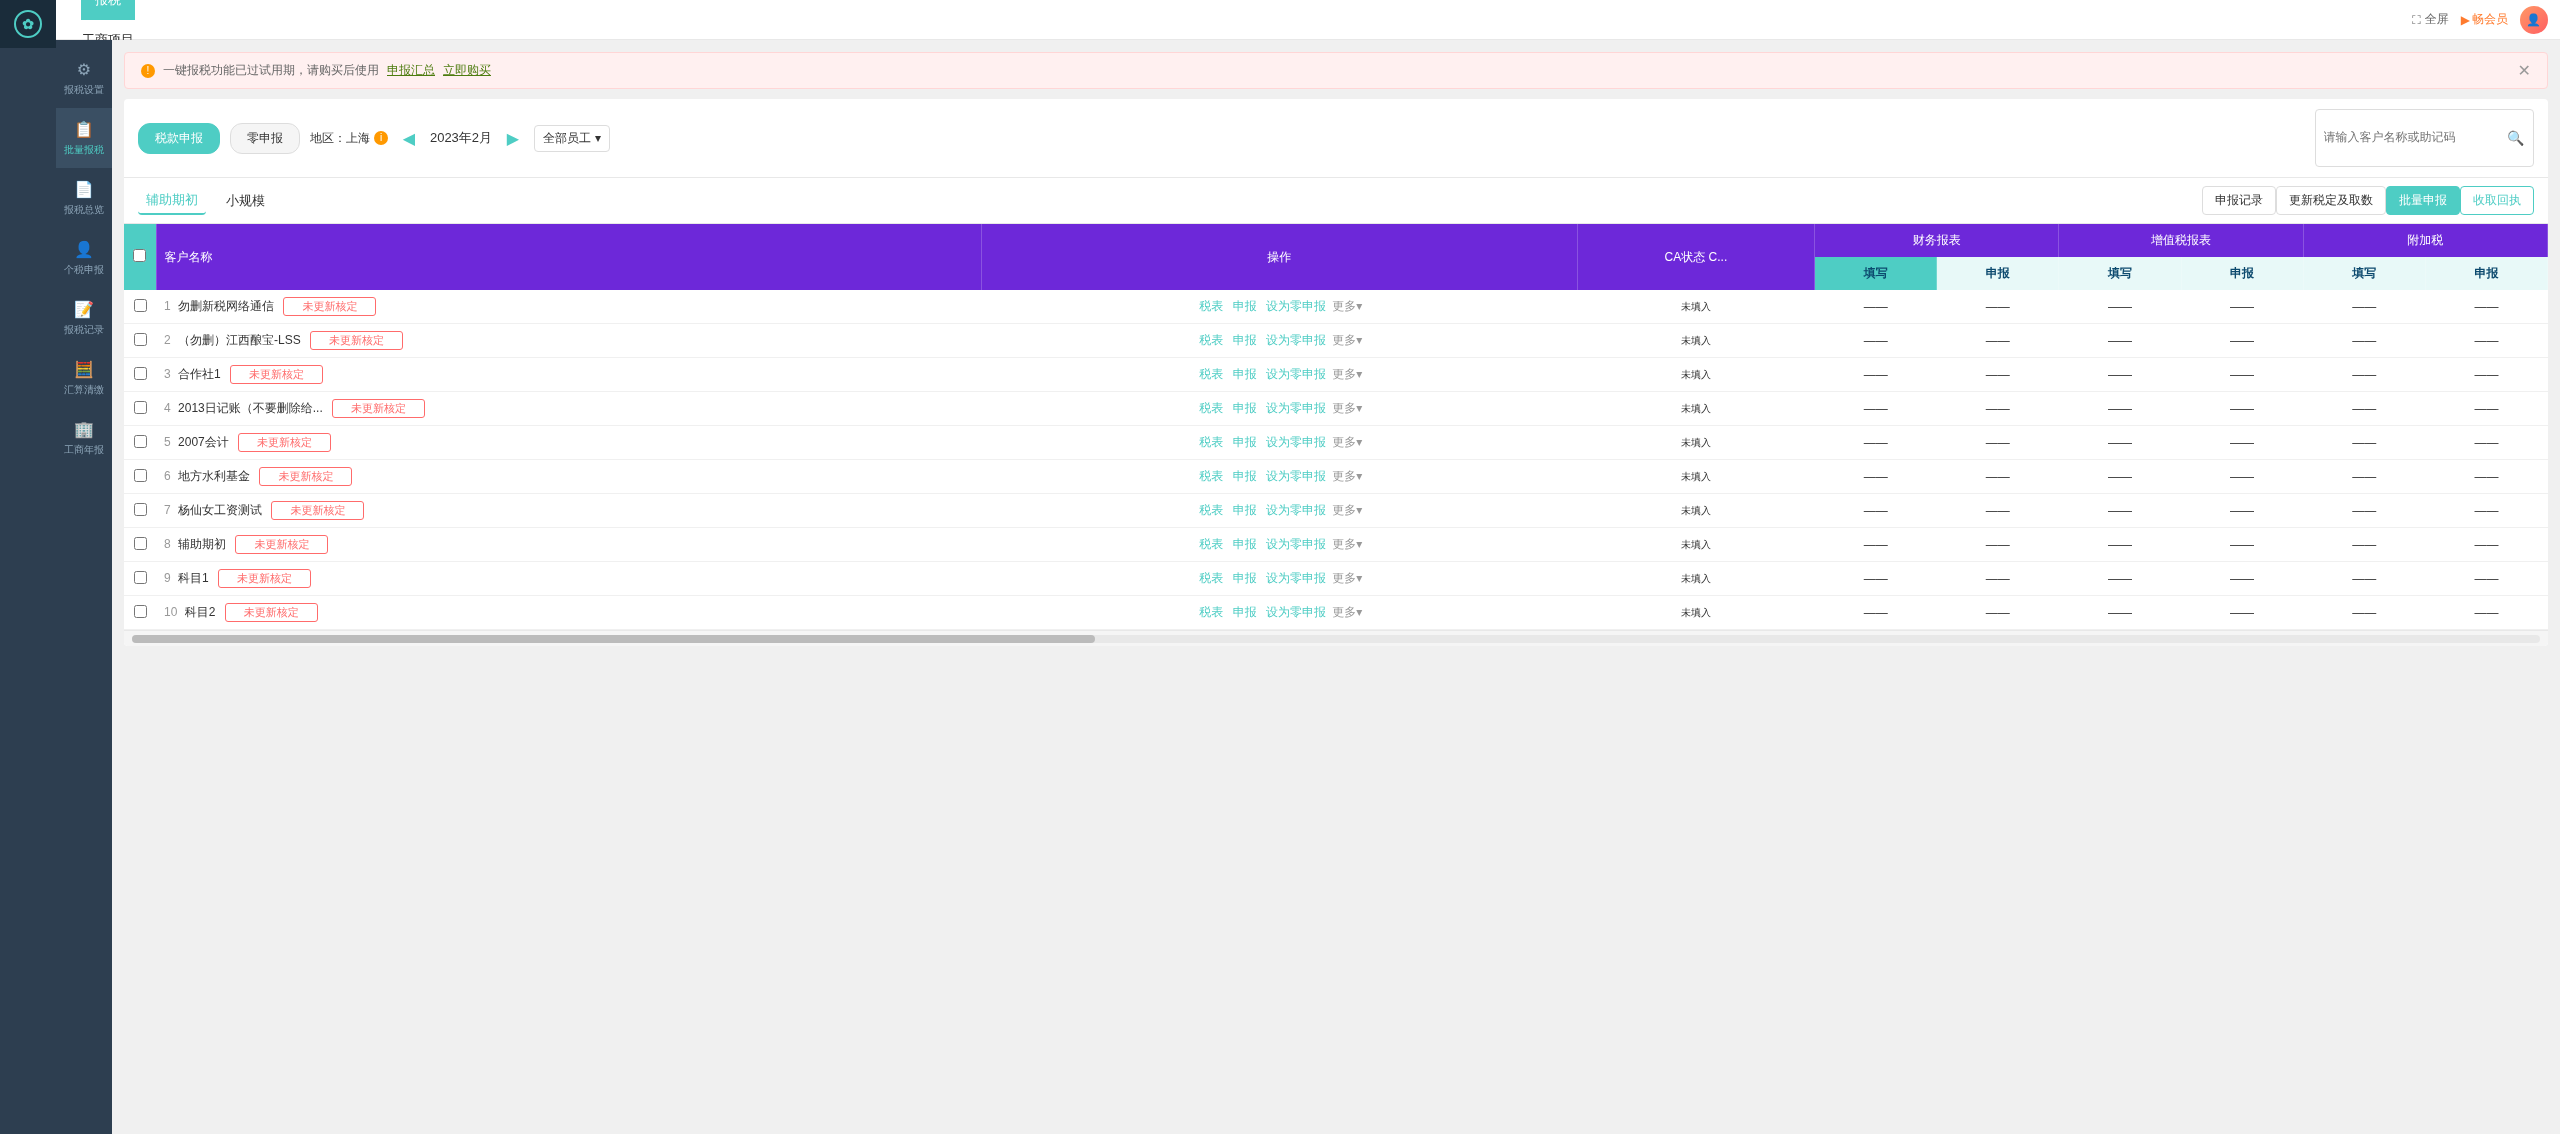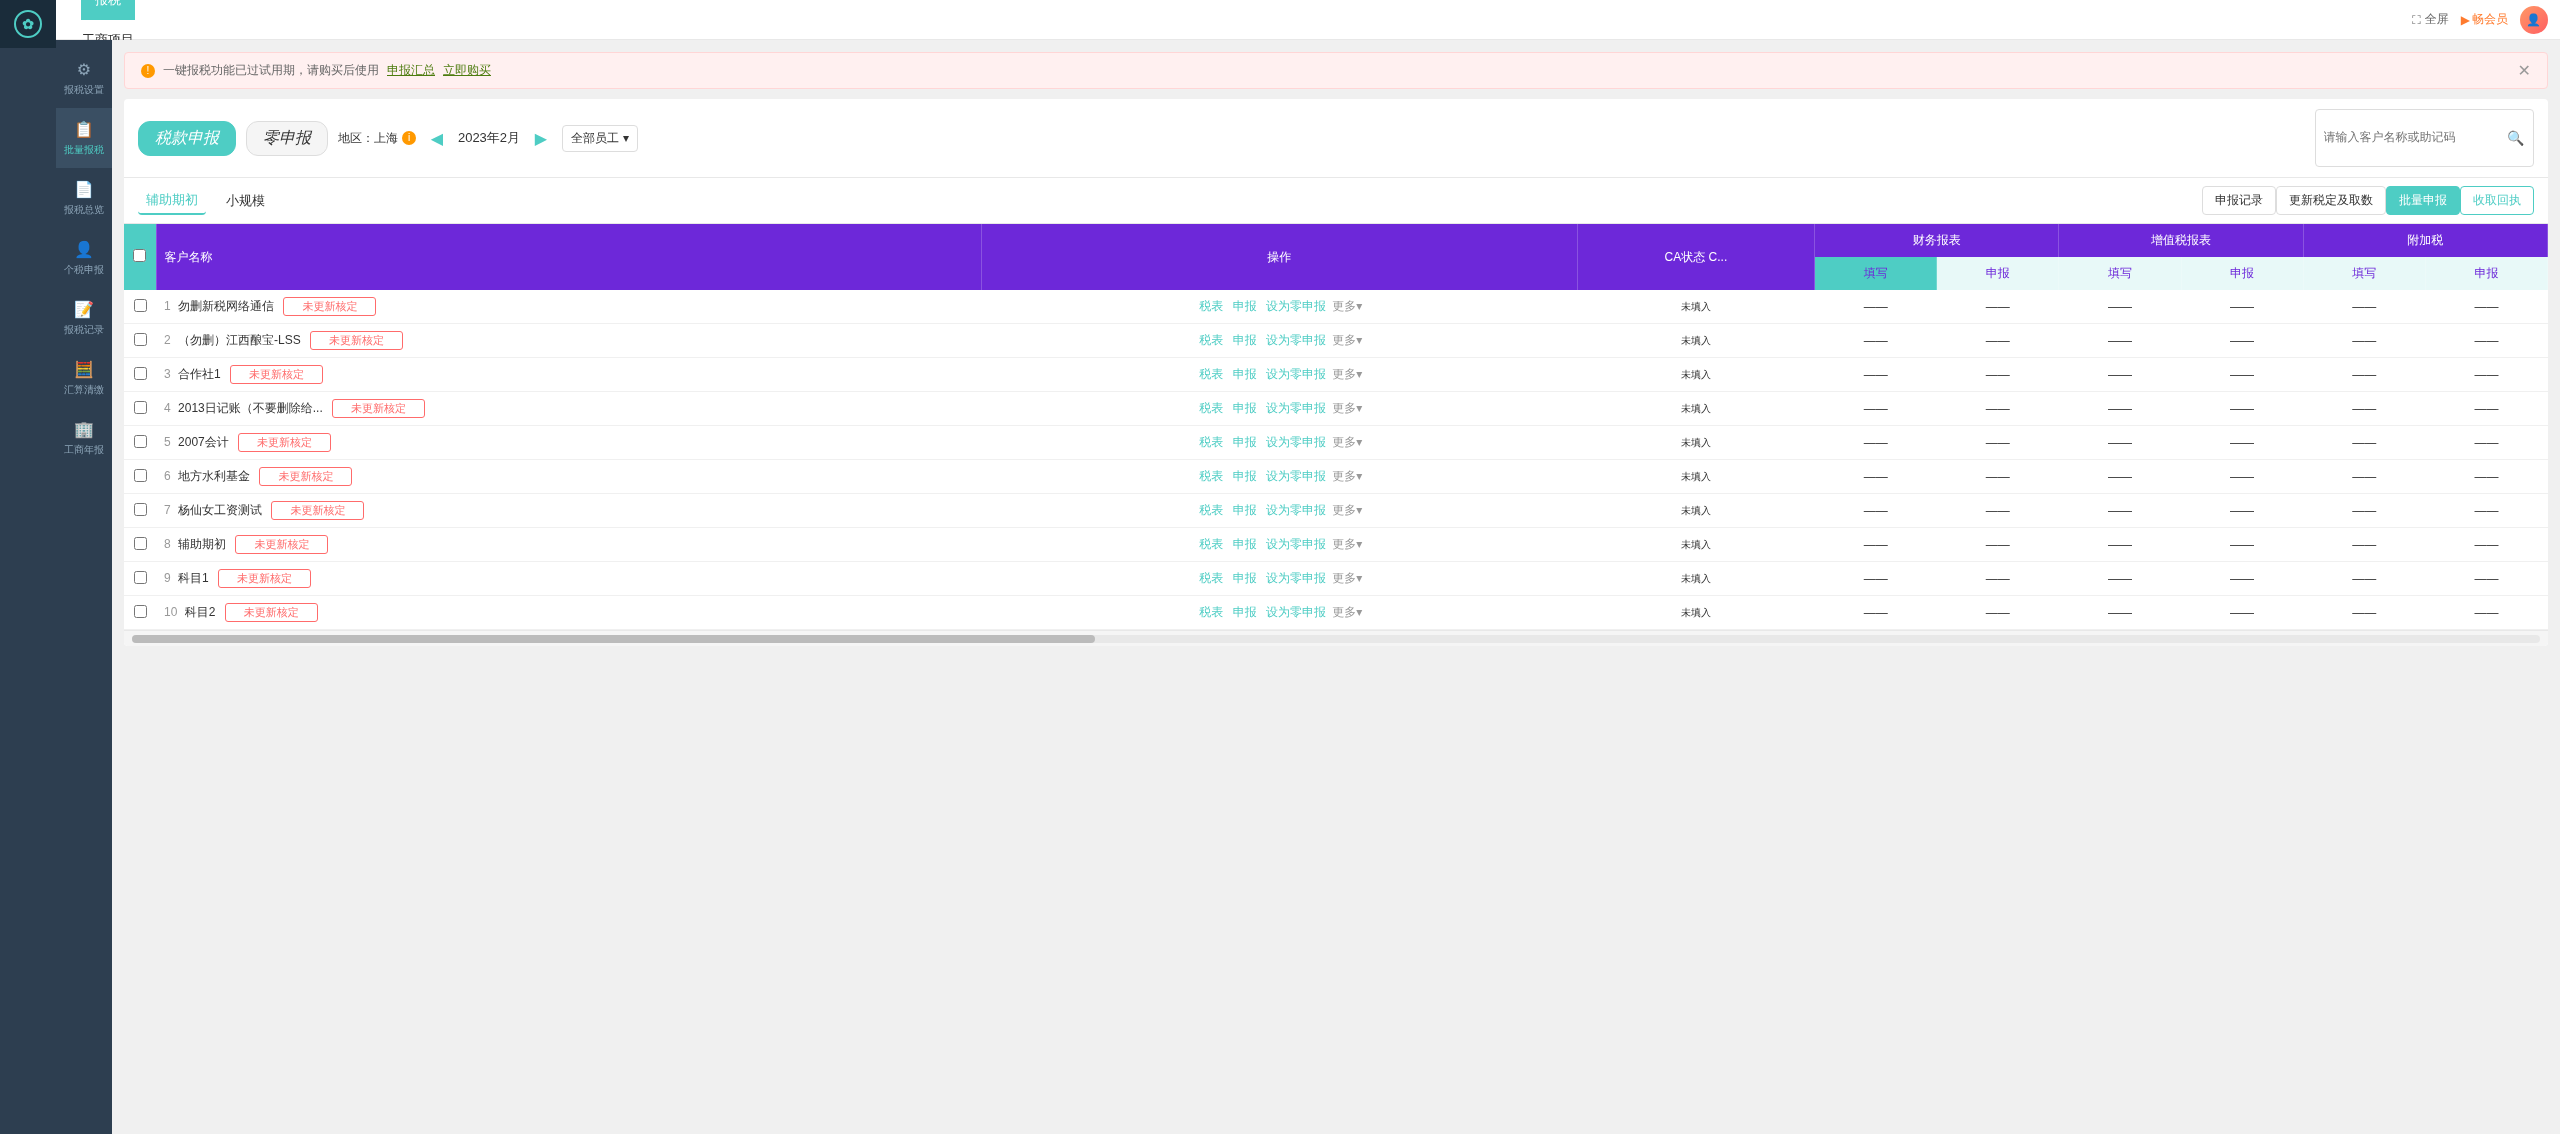--- a/index.html
+++ b/index.html
@@ -156,25 +156,24 @@
       display: flex;
       align-items: center;
       gap: 10px;
       flex-wrap: wrap;
       border-bottom: 1px solid #e8e8e8;
     }
     .tab-btn {
       padding: 6px 16px;
       border-radius: 12px;
       cursor: pointer;
-      font-size: 16px;
+      font-size: 12px;
       border: 1px solid #ddd;
       background: #f5f5f5;
       color: #333;
-      font-style: italic;
     }
     .tab-btn.active {
       background: #4ecdc4;
       color: #fff;
       border-color: #4ecdc4;
     }
     .region-label { font-size: 12px; color: #333; display: flex; align-items: center; gap: 4px; }
     .date-nav { display: flex; align-items: center; gap: 6px; }
     .date-nav-btn { cursor: pointer; color: #4ecdc4; font-size: 16px; width: 22px; height: 22px; display: flex; align-items: center; justify-content: center; }
     .date-label { font-size: 13px; color: #333; min-width: 70px; text-align: center; }
@@ -314,22 +313,22 @@
       position: absolute;
       left: 0;
       top: 0;
       width: 40%;
       height: 100%;
       background: #bbb;
       border-radius: 4px;
     }
     .col-header-row th {
       background: #e8f9f8;
-      color: #6d28d9;
-      font-weight: normal;
+      color: #0c4a6e;
+      font-weight: bold;
     }
     .top-header-row th {
       background: #6d28d9;
       color: #fff;
     }
 
     .checkbox-cell { width: 32px; }
 
     
     .info-icon {

